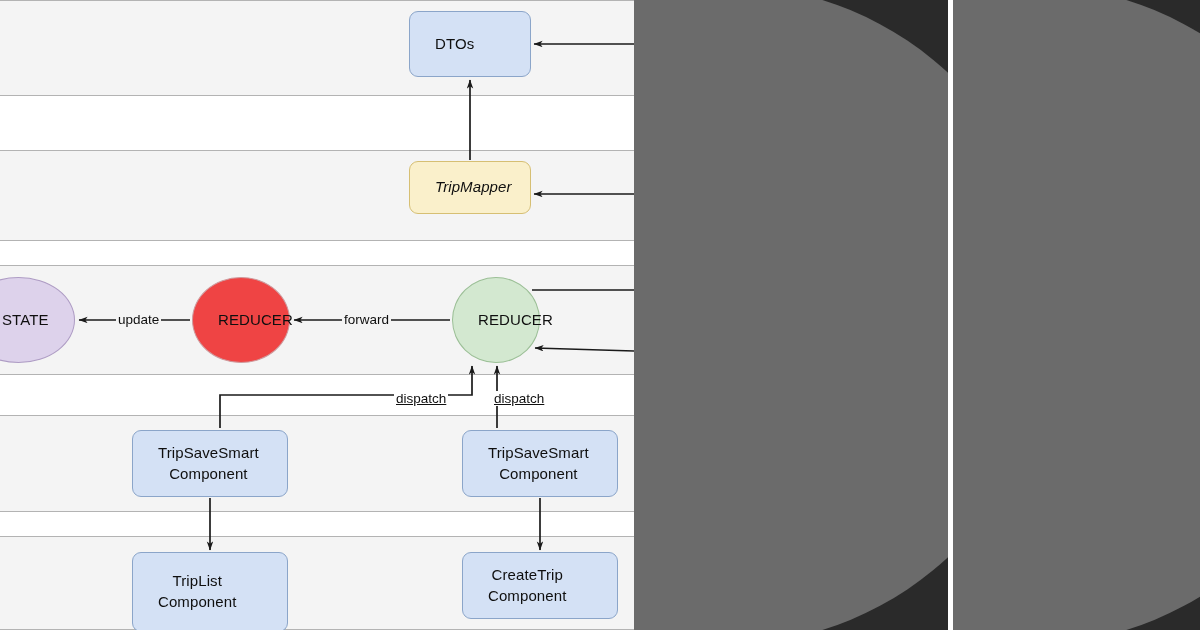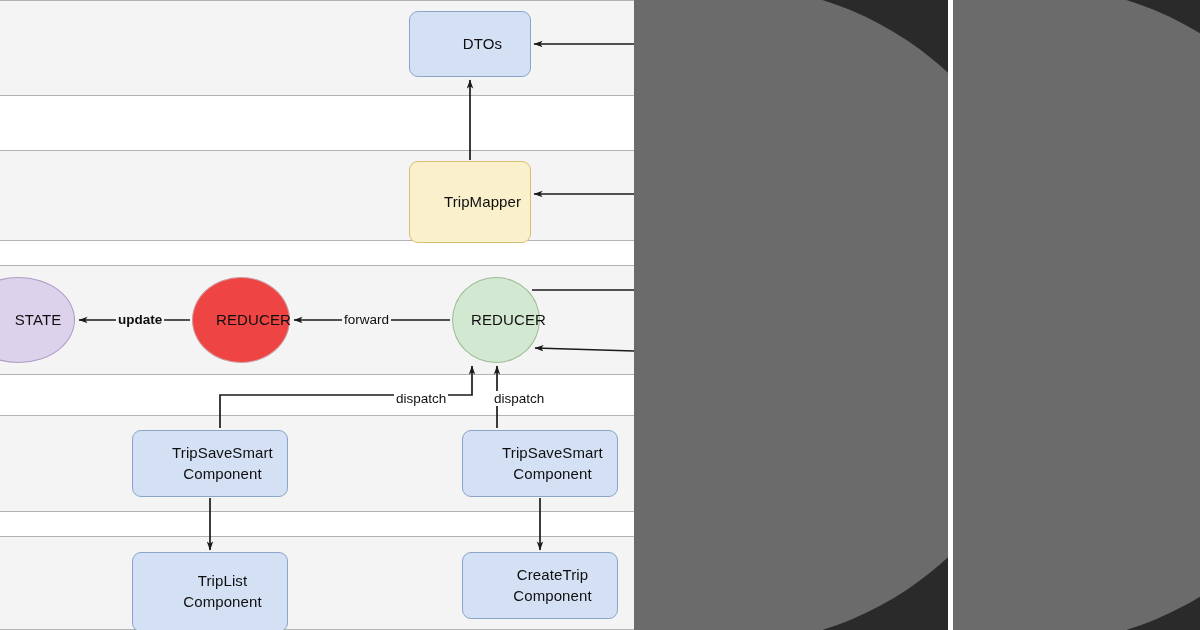--- a/index.html
+++ b/index.html
@@ -53,21 +53,21 @@
     width: 634px;
     height: 630px;
   }
 
   
   .node {
     position: absolute;
     box-sizing: border-box;
     display: flex;
     align-items: center;
-    justify-content: center;
+    justify-content: flex-start;
     text-align: center;
     color: #0f0f0f;
     font-size: 15px;
     line-height: 1.38;
     letter-spacing: .1px;
     padding-left: 25px;
   }
   .node.box {
     border-radius: 9px;
     border: 1px solid;
@@ -98,21 +98,21 @@
   }
 
   .edge-label {
     position: absolute;
     font-size: 13.5px;
     color: #0f0f0f;
     background: #f4f4f4;
     padding: 0 2px;
     white-space: nowrap;
   }
-  .edge-label.on-white { background: #ffffff; }
+  .edge-label.on-white { background: #ffffff; text-decoration: underline; }
 
   
   .dark-panel {
     position: absolute;
     top: 0;
     height: 630px;
     overflow: hidden;
   }
   .dark-panel .circle {
     position: absolute;
@@ -173,21 +173,21 @@
 
       <g stroke="#1a1a1a" stroke-width="1.7" fill="none">
         <path d="M532,290 L634,290"></path>
       </g>
     </svg>
 
     <div class="node box blue" style="left:409px;top:11px;width:122px;height:66px;">
       <span>DTOs</span>
     </div>
 
-    <div class="node box yellow" style="left:409px;top:161px;width:122px;height:82px;">
+    <div class="node box yellow" style="left:409px;top:161px;width:122px;height:53px;font-style:italic;">
       <span>TripMapper</span>
     </div>
 
     <div class="node ellipse purple" style="left:-38px;top:277px;width:113px;height:86px;">
       <span style="margin-left:14px;">STATE</span>
     </div>
 
     <div class="node ellipse pink" style="left:192px;top:277px;width:98px;height:86px;">
       <span>REDUCER</span>
     </div>
@@ -209,21 +209,21 @@
     <div class="node box blue" style="left:132px;top:552px;width:156px;height:80px;">
       <span style="white-space:pre-line;">TripList
 Component</span>
     </div>
 
     <div class="node box blue" style="left:462px;top:552px;width:156px;height:67px;">
       <span style="white-space:pre-line;">CreateTrip
 Component</span>
     </div>
 
-    <div class="edge-label" style="left:116px;top:312px;font-weight:bold;">update</div>
+    <div class="edge-label" style="left:116px;top:312px;">update</div>
     <div class="edge-label" style="left:342px;top:312px;">forward</div>
     <div class="edge-label on-white" style="left:394px;top:391px;">dispatch</div>
     <div class="edge-label on-white" style="left:492px;top:391px;">dispatch</div>
   </div>
 
   <div class="dark-panel" style="left:634px;width:314px;background:#2a2a2a;">
     <div class="circle" style="left:-240px;top:-15px;width:660px;height:660px;background:#6b6b6b;"></div>
   </div>
 
   <div id="panel-gap" style="left:948px;width:5px;"></div>

